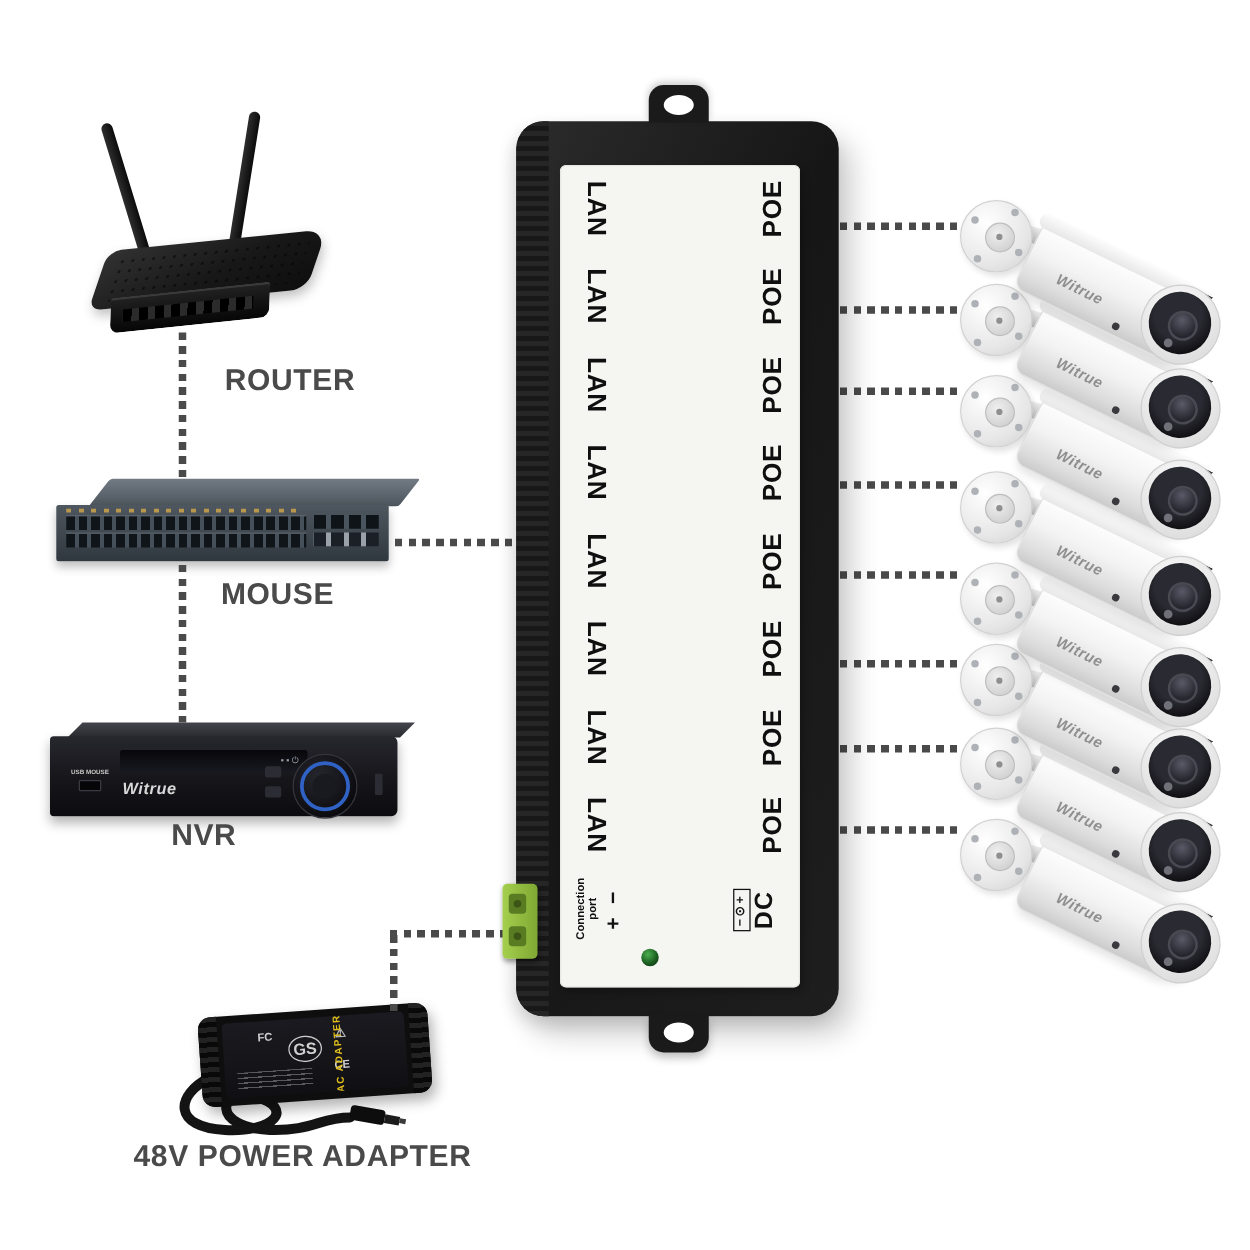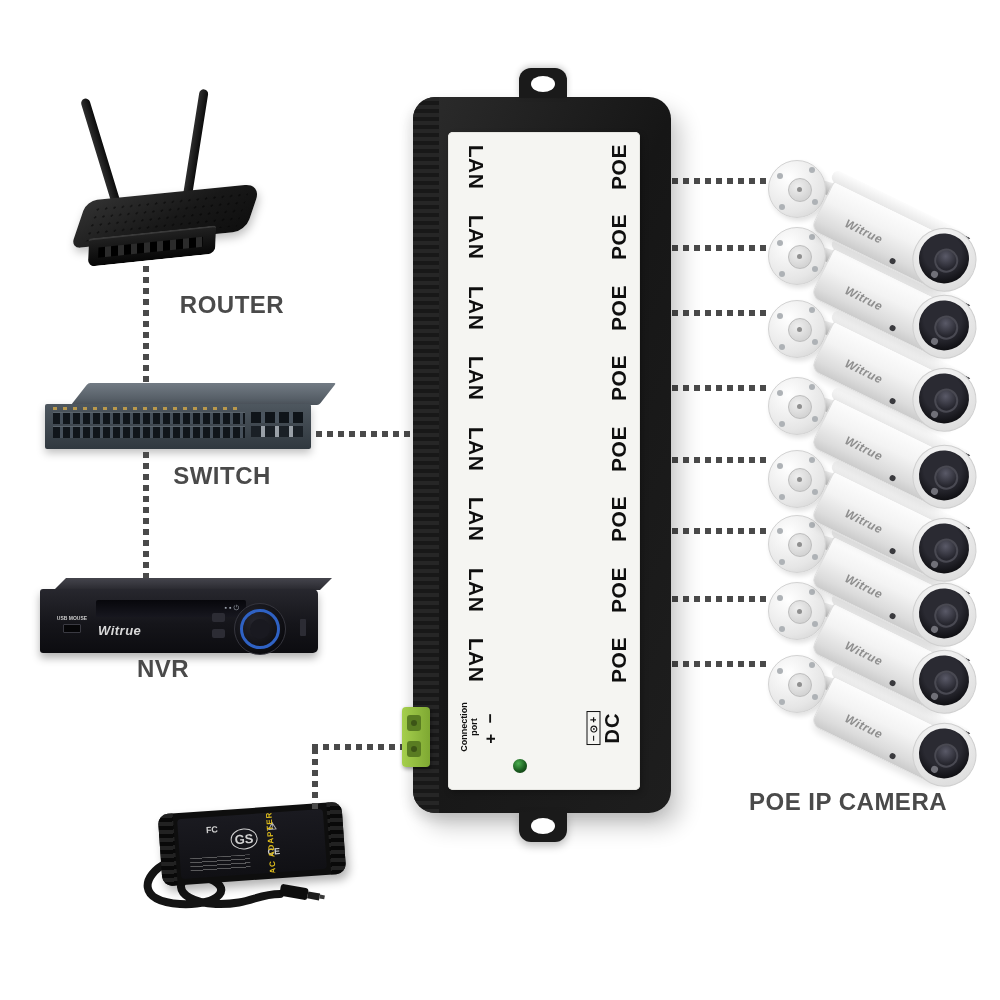--- a/index.html
+++ b/index.html
@@ -203,21 +203,21 @@
   <div class="switch">
     <div class="sw-top"></div>
     <div class="sw-front">
       <div class="sw-leds"></div>
       <div class="sw-row sw-row1"></div>
       <div class="sw-row sw-row2"></div>
       <div class="sw-uplink"></div>
       <div class="sw-sfp"></div>
     </div>
   </div>
-  <div class="caption" style="left:222px;top:462px;">SWITCH</div>
+  <div class="caption" style="left:222px;top:462px;">MOUSE</div>
 
   <div class="nvr">
     <div class="nvr-top"></div>
     <div class="nvr-front">
       <div class="nvr-strip">
         <div class="nvr-strip-icons">▪▪⏻</div>
       </div>
       <div class="nvr-usb">USB MOUSE</div>
       <div class="nvr-brand">Witrue</div>
       <div class="nvr-btn nvr-btn1"></div>
@@ -239,20 +239,21 @@
         <span class="ad-mark ad-mark-fc">FC</span>
         <span class="ad-mark ad-mark-gs">GS</span>
         <span class="ad-mark ad-mark-ce">CE</span>
         <span class="ad-mark ad-mark-warn">⚠</span>
         <div class="ad-lines"></div>
         <div class="ad-yellow">AC ADAPTER</div>
       </div>
     </div>
     <div class="ad-plug"></div>
   </div>
+  <div class="caption" style="left:242px;top:912px;">48V POWER ADAPTER</div>
 
   <div class="injector">
     <div class="inj-tab inj-tab-top">
       <div class="inj-hole"></div>
     </div>
     <div class="inj-tab inj-tab-bottom">
       <div class="inj-hole"></div>
     </div>
     <div class="inj-side"></div>
     <div class="terminal">
@@ -511,14 +512,13 @@
       <div class="cam-horn"></div>
       <div class="cam-lensring">
         <div class="cam-lensdark">
           <div class="cam-glass"></div>
           <div class="cam-ir"></div>
         </div>
       </div>
     </div>
   </div>
 </div>
-  <div class="caption" style="left:848px;top:788px;">POE IP CAMERA</div>
 </div>
 
 </body></html>

